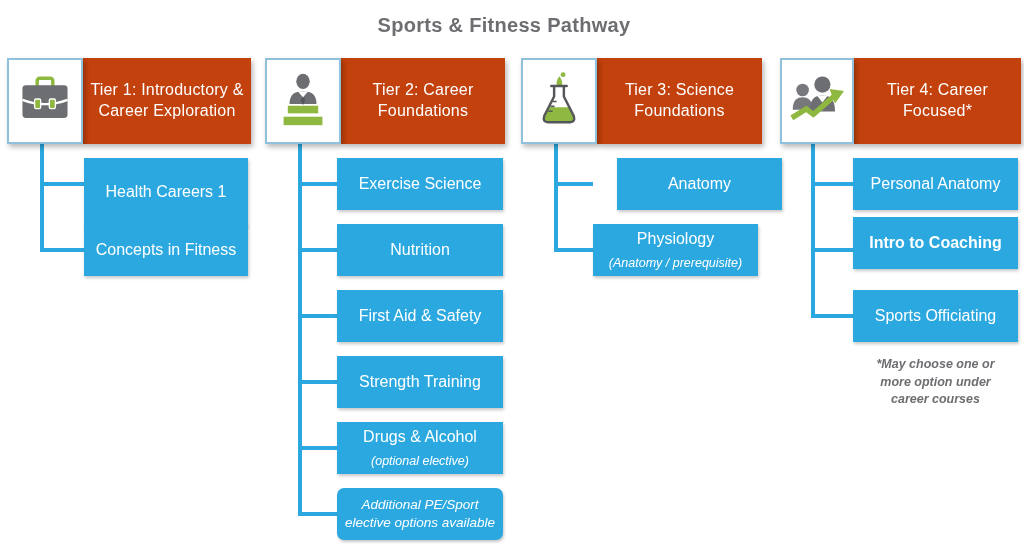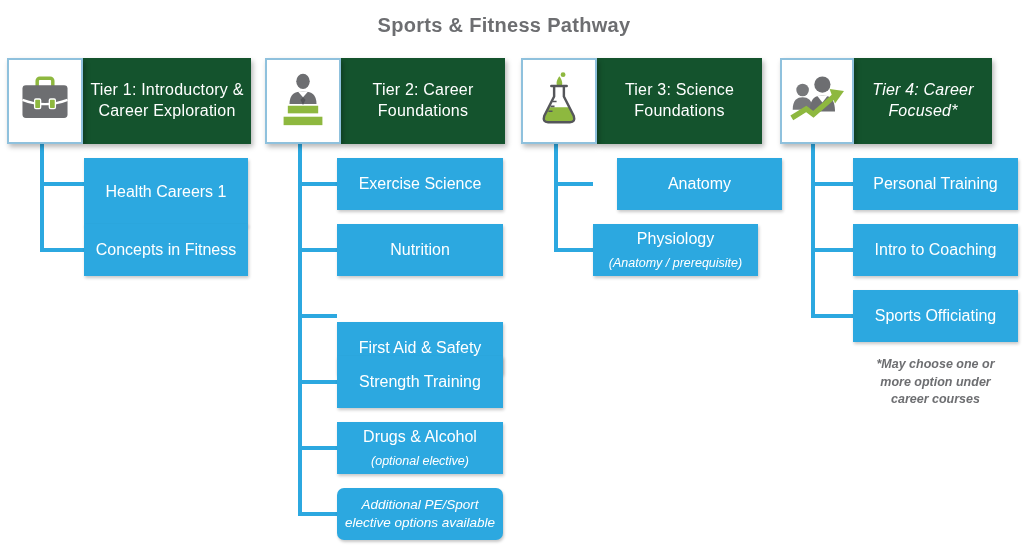--- a/index.html
+++ b/index.html
@@ -5,21 +5,21 @@
   html,body{margin:0;padding:0;background:#fff;}
   #page{position:relative;width:1024px;height:550px;background:#ffffff;overflow:hidden;
         font-family:"Liberation Sans",sans-serif;}
 
   .title{position:absolute;top:14px;left:0;width:966px;text-align:center;
          color:#6d6e71;font-size:20px;font-weight:bold;letter-spacing:.3px;margin-left:21px;}
 
   .icon-box{position:absolute;background:#fff;border:2px solid #8fc1dd;box-sizing:border-box;
             display:flex;align-items:center;justify-content:center;
             box-shadow:2px 3px 5px rgba(0,0,0,.28);z-index:2;}
-  .hdr-box{position:absolute;background:#14532d;color:#fff;display:flex;align-items:center;
+  .hdr-box{position:absolute;background:#c2410c;color:#fff;display:flex;align-items:center;
            justify-content:center;text-align:center;font-size:16px;line-height:1.3;
            letter-spacing:.2px;box-sizing:border-box;padding:4px 5px;
            box-shadow:2px 3px 5px rgba(0,0,0,.28);z-index:1;}
 
   .course{position:absolute;background:#2ca8e0;color:#fff;display:flex;flex-direction:column;
           align-items:center;justify-content:center;text-align:center;font-size:16px;
           line-height:1.2;box-sizing:border-box;padding:2px 4px;
           box-shadow:1px 2px 3px rgba(0,0,0,.22);z-index:2;}
   .course .sub{font-size:12.5px;font-style:italic;margin-top:7px;}
   .course.em{font-style:italic;font-size:13.5px;line-height:1.3;border-radius:7px;}
@@ -39,40 +39,40 @@
   .t1-c2{left:84px;top:224px;width:164px;height:52px;}
 
   
   .t2-icon{left:265px;top:58px;width:76px;height:86px;}
   .t2-hdr{left:341px;top:58px;width:164px;height:86px;}
   .t2-vline{left:298px;top:144px;width:4px;height:372px;}
   .t2-s1,.t2-s2,.t2-s3,.t2-s4,.t2-s5,.t2-s6{left:298px;width:39px;height:4px;}
   .t2-s1{top:182px;} .t2-s2{top:248px;} .t2-s3{top:314px;}
   .t2-s4{top:380px;} .t2-s5{top:446px;} .t2-s6{top:512px;}
   .t2-c1,.t2-c2,.t2-c3,.t2-c4,.t2-c5,.t2-c6{left:337px;width:166px;height:52px;}
-  .t2-c1{top:158px;} .t2-c2{top:224px;} .t2-c3{top:290px;margin-top:32px;}
+  .t2-c1{top:158px;} .t2-c2{top:224px;} .t2-c3{top:290px;}
   .t2-c4{top:356px;} .t2-c5{top:422px;} .t2-c6{top:488px;}
 
   
   .t3-icon{left:521px;top:58px;width:76px;height:86px;}
   .t3-hdr{left:597px;top:58px;width:165px;height:86px;}
   .t3-vline{left:554px;top:144px;width:4px;height:108px;}
   .t3-s1{left:554px;top:182px;width:39px;height:4px;}
   .t3-s2{left:554px;top:248px;width:39px;height:4px;}
   .t3-c1{left:593px;top:158px;width:165px;height:52px;margin-left:24px;}
   .t3-c2{left:593px;top:224px;width:165px;height:52px;}
 
   
   .t4-icon{left:780px;top:58px;width:74px;height:86px;}
-  .t4-hdr{left:854px;top:58px;width:138px;height:86px;font-style:italic;}
+  .t4-hdr{left:854px;top:58px;width:167px;height:86px;}
   .t4-vline{left:811px;top:144px;width:4px;height:174px;}
   .t4-s1,.t4-s2,.t4-s3{left:811px;width:42px;height:4px;}
   .t4-s1{top:182px;} .t4-s2{top:248px;} .t4-s3{top:314px;}
   .t4-c1,.t4-c2,.t4-c3{left:853px;width:165px;height:52px;}
-  .t4-c1{top:158px;} .t4-c2{top:224px;} .t4-c3{top:290px;}
+  .t4-c1{top:158px;} .t4-c2{top:217px;font-weight:bold;} .t4-c3{top:290px;}
 </style>
 </head>
 <body>
 
 <div id="page">
 
   <div class="title">Sports &amp; Fitness Pathway</div>
 
   <div class="icon-box t1-icon">
     <span>
@@ -180,21 +180,21 @@
     </span>
   </div>
   <div class="hdr-box t4-hdr">
     <span>Tier 4: Career Focused*</span>
   </div>
   <div class="vline t4-vline"></div>
   <div class="stub t4-s1"></div>
   <div class="stub t4-s2"></div>
   <div class="stub t4-s3"></div>
   <div class="course t4-c1">
-    <span>Personal Training</span>
+    <span>Personal Anatomy</span>
   </div>
   <div class="course t4-c2">
     <span>Intro to Coaching</span>
   </div>
   <div class="course t4-c3">
     <span>Sports Officiating</span>
   </div>
 
   <div class="footnote">
     <div>*May choose one or</div>

